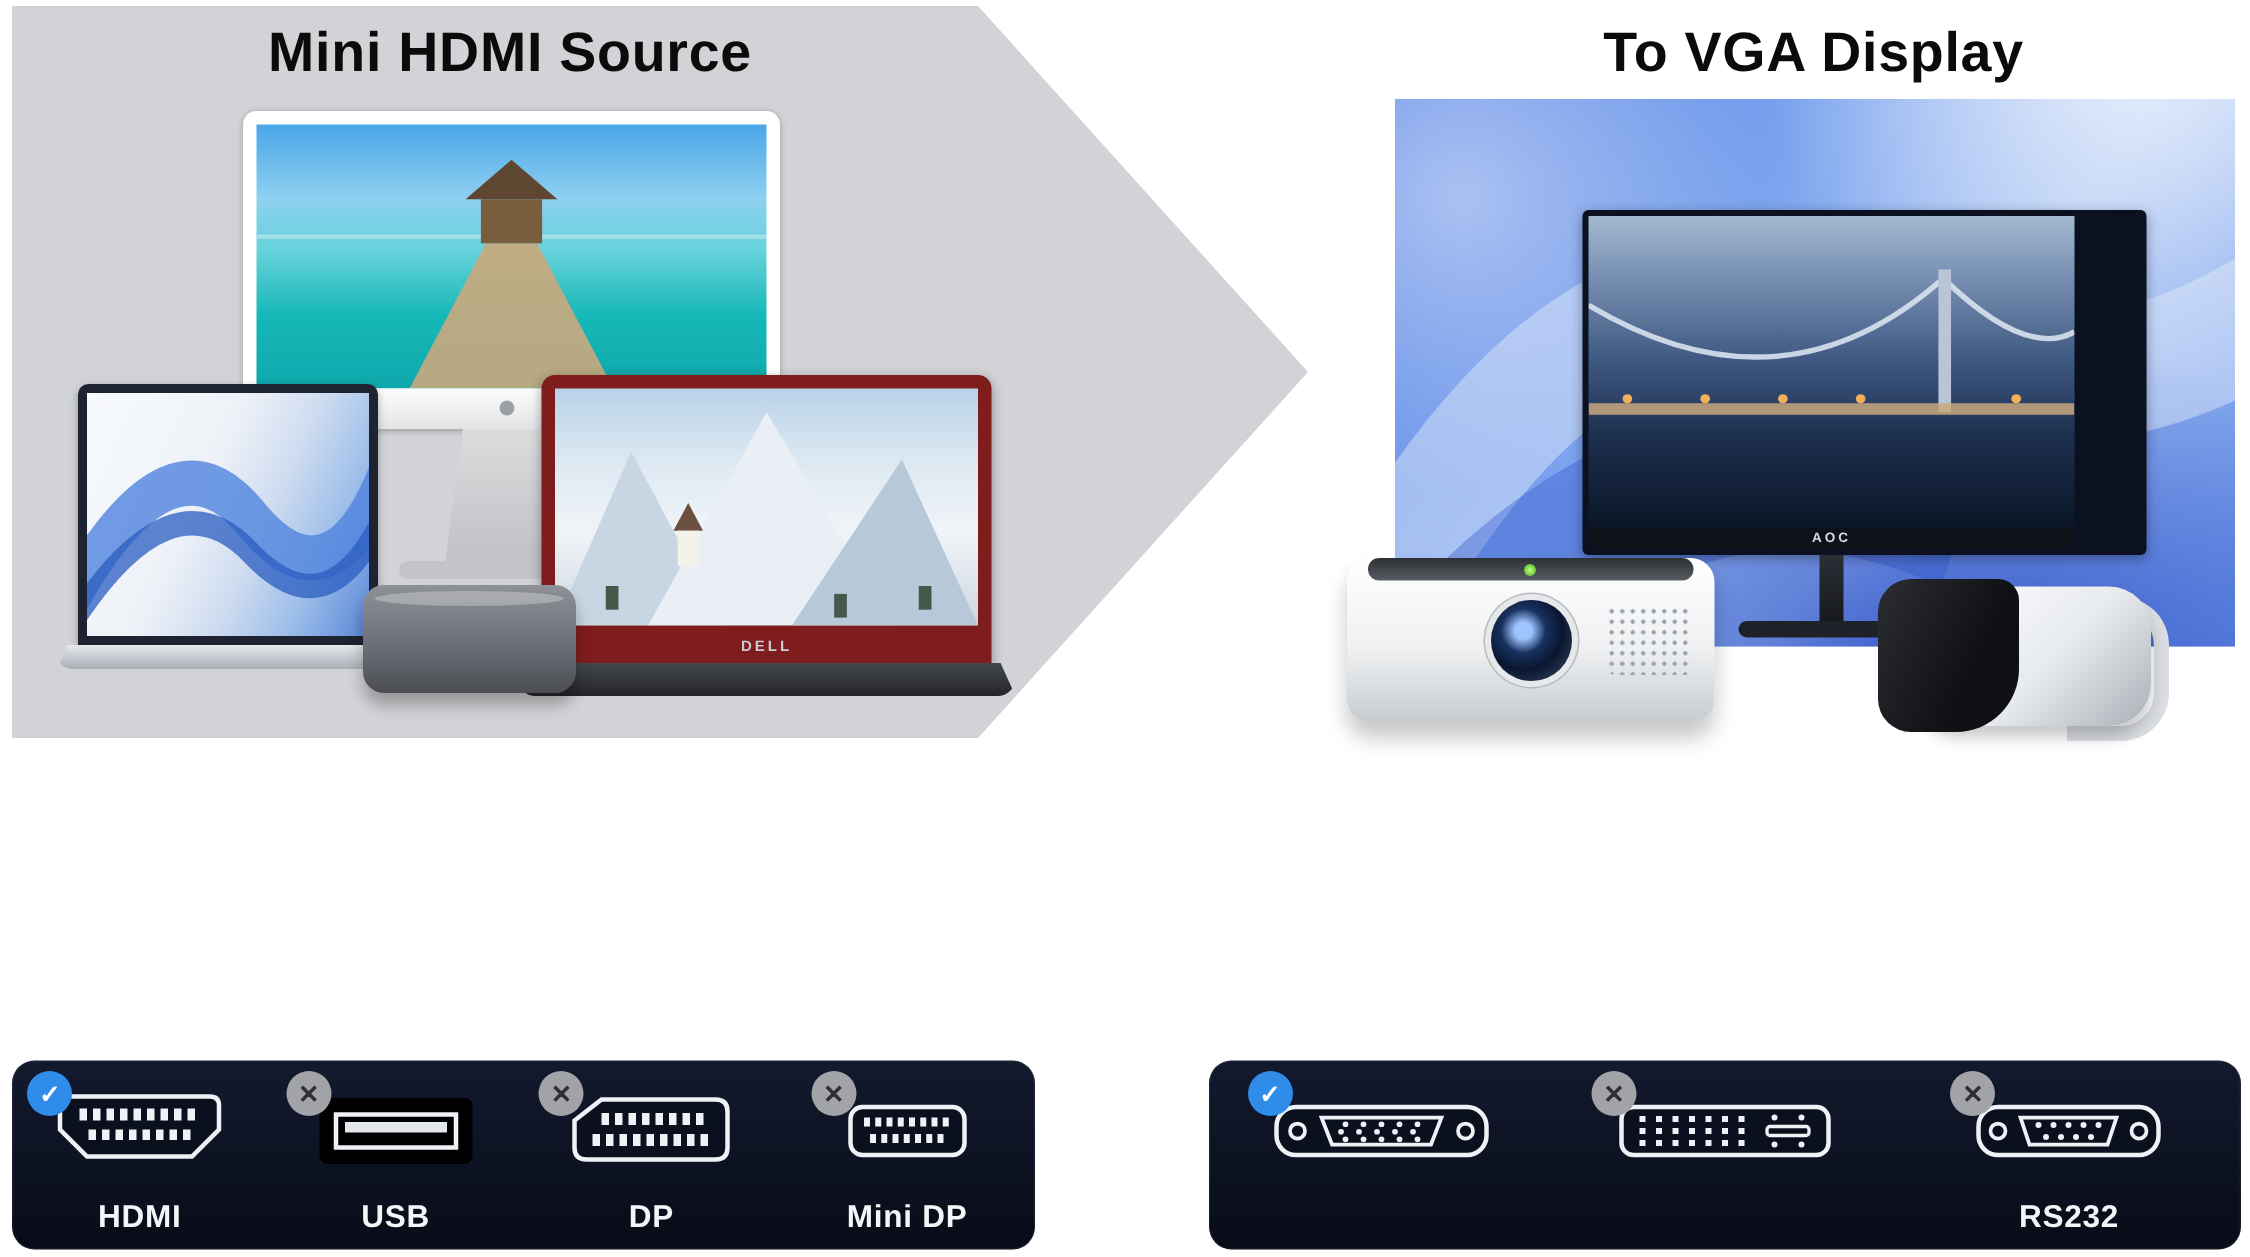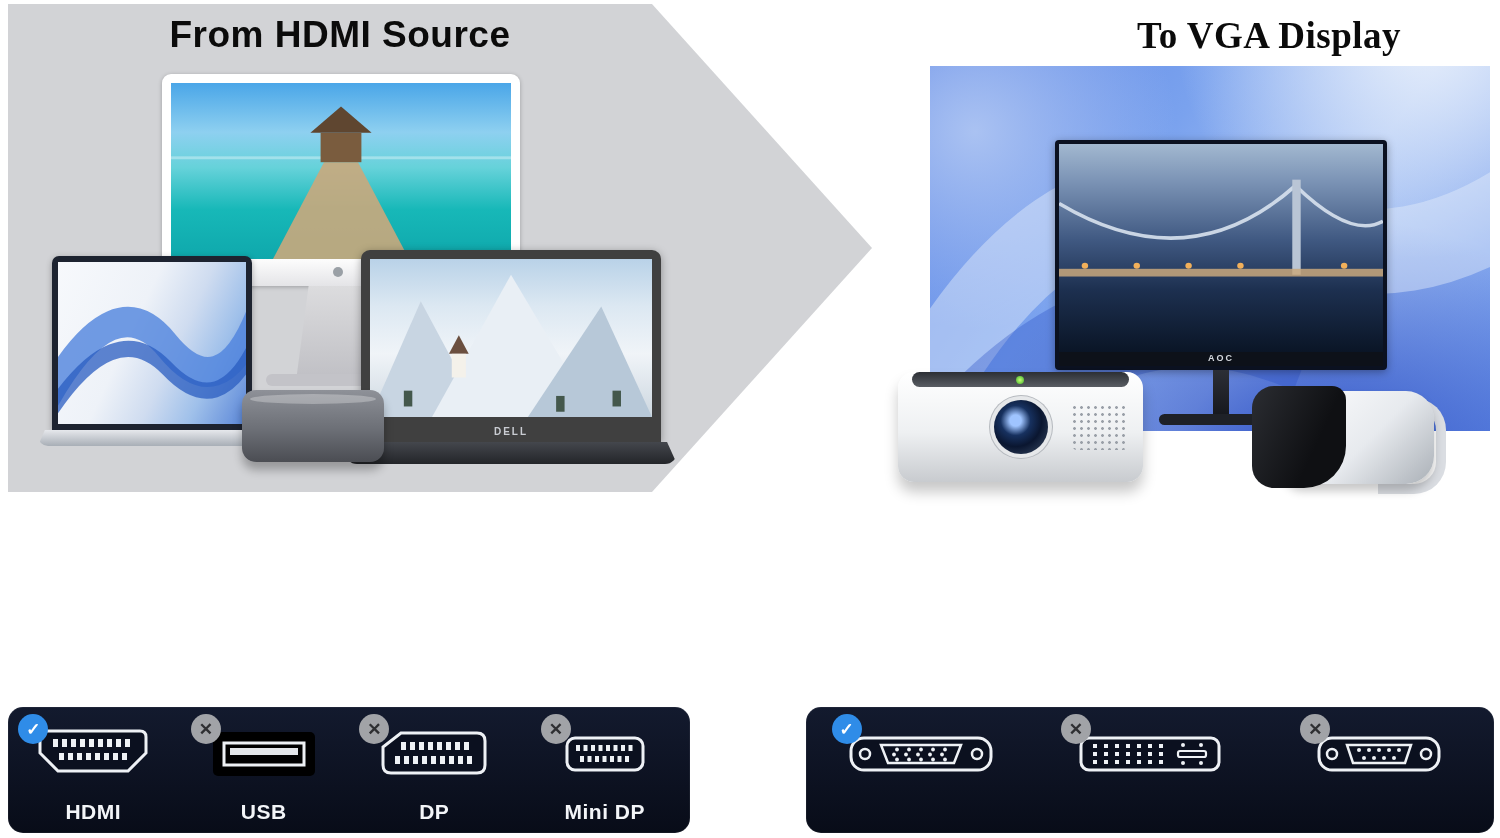--- a/index.html
+++ b/index.html
@@ -3,21 +3,21 @@
 <meta charset="utf-8">
 <style>
   html,body{margin:0;padding:0;background:#fff;}
   #stage{position:relative;width:1500px;height:838px;background:#ffffff;overflow:hidden;
          font-family:"Liberation Sans", sans-serif;}
 
   
   .title{position:absolute;top:14px;font-size:37px;font-weight:700;color:#0b0b0b;
          text-align:center;letter-spacing:.5px;}
   #title-left{left:0;width:680px;}
-  #title-right{left:1084px;width:370px;font-family:Liberation Serif, serif;}
+  #title-right{left:1024px;width:370px;}
 
   
   #arrow-svg{position:absolute;left:0;top:0;}
 
   
   .abs{position:absolute;}
 
   
   .imac{left:162px;top:74px;width:358px;height:400px;z-index:2;}
   .imac-screen{left:0;top:0;width:358px;height:212px;background:#fff;border-radius:9px 9px 0 0;
@@ -35,21 +35,21 @@
   .laptop-left{left:38px;top:256px;width:228px;height:206px;z-index:3;}
   .ll-screen{left:14px;top:0;width:200px;height:174px;background:#1d2330;border-radius:7px 7px 0 0;
              box-shadow:0 2px 6px rgba(0,0,0,.3);}
   .ll-display{left:6px;top:6px;width:188px;height:162px;overflow:hidden;
       background:linear-gradient(115deg,#f7f9fc 0%,#eef2f8 40%,#cfdcf0 60%,#9fc0ea 78%,#5a86d8 100%);}
   .ll-base{left:0;top:174px;width:228px;height:16px;border-radius:0 0 10px 10px;
       background:linear-gradient(#e6e8ec,#a8aeb6);clip-path:polygon(3% 0,97% 0,100% 100%,0 100%);}
 
   
   .laptop-right{left:345px;top:250px;width:332px;height:224px;z-index:3;}
-  .lr-screen{left:16px;top:0;width:300px;height:192px;background:#404040;border-radius:9px 9px 0 0;
+  .lr-screen{left:16px;top:0;width:300px;height:192px;background:#7f1d1d;border-radius:9px 9px 0 0;
              box-shadow:0 2px 8px rgba(0,0,0,.35);}
   .lr-display{left:9px;top:9px;width:282px;height:158px;overflow:hidden;
       background:linear-gradient(180deg,#b9d2e8 0%,#dce8f2 30%,#f0f4f8 60%,#cdd7e0 100%);}
   .lr-logo{left:0;top:176px;width:300px;text-align:center;color:#c9ccd2;font-size:10px;
            font-weight:700;letter-spacing:2px;}
   .lr-base{left:0;top:192px;width:332px;height:22px;border-radius:0 0 12px 12px;
       background:linear-gradient(#44474d,#232529);clip-path:polygon(3% 0,97% 0,100% 100%,0 100%);}
 
   
   .macmini{left:242px;top:390px;width:142px;height:72px;z-index:4;border-radius:14px;
@@ -63,21 +63,21 @@
       background:
         radial-gradient(80% 110% at 88% -8%, #e6eefb 0%, rgba(230,238,251,0) 55%),
         radial-gradient(60% 90% at 8% 18%, #aac2f2 0%, rgba(170,194,242,0) 60%),
         radial-gradient(110% 130% at 68% 112%, #2b4ec4 0%, rgba(43,78,196,0) 55%),
         linear-gradient(125deg,#5d86e6 0%,#7aa2ee 35%,#a9c4f4 62%,#6e96ea 100%);}
   .wp-svg{position:absolute;left:0;top:0;width:100%;height:100%;}
 
   
   .monitor{left:1055px;top:140px;width:332px;height:296px;z-index:3;}
   .mon-screen{left:0;top:0;width:332px;height:230px;background:#0b1120;border-radius:4px;
-      box-shadow:0 2px 8px rgba(0,0,0,.35);}
+      box-shadow:0 2px 8px rgba(0,0,0,.35);padding-left:44px;}
   .mon-display{left:4px;top:4px;width:324px;height:208px;overflow:hidden;
       background:linear-gradient(180deg,#a2b8d0 0%,#7b93b5 18%,#405982 46%,#1d3050 70%,#0a1526 100%);}
   .mon-bezel{left:4px;top:212px;width:324px;height:14px;background:#0d1119;}
   .mon-logo{left:0;top:1px;width:324px;text-align:center;color:#d6dae0;font-size:9px;
             font-weight:700;letter-spacing:2px;}
   .mon-stand{left:158px;top:230px;width:16px;height:46px;
       background:linear-gradient(#2c2f36,#16181d);}
   .mon-base{left:104px;top:274px;width:124px;height:11px;border-radius:6px;background:#1e2127;}
 
   
@@ -123,21 +123,21 @@
 </style>
 </head>
 <body>
 
 <div id="stage">
 
   <svg id="arrow-svg" width="880" height="500">
     <polygon points="8,4 652,4 872,248 652,492 8,492" fill="#d2d3d6"></polygon>
   </svg>
 
-  <div class="title" id="title-left">From HDMI Source</div>
+  <div class="title" id="title-left">Mini HDMI Source</div>
   <div class="title" id="title-right">To VGA Display</div>
 
   <div class="abs imac">
     <div class="abs imac-screen">
       <div class="abs imac-display">
         <svg width="100%" height="100%" viewBox="0 0 100 60" preserveAspectRatio="none">
           <rect x="0" y="25" width="100" height="1" fill="#ffffff" opacity="0.35"></rect>
           <polygon points="45,27 55,27 70,60 30,60" fill="#caa87c" opacity="0.9"></polygon>
           <rect x="44" y="17" width="12" height="10" fill="#7a5c3e"></rect>
           <polygon points="41,17 50,8 59,17" fill="#5f4630"></polygon>
@@ -412,17 +412,18 @@
             <circle cx="65" cy="27" r="2"></circle>
               <circle cx="75" cy="27" r="2"></circle>
             <circle cx="85" cy="27" r="2"></circle>
             <circle cx="50" cy="35" r="2"></circle>
               <circle cx="60" cy="35" r="2"></circle>
             <circle cx="70" cy="35" r="2"></circle>
               <circle cx="80" cy="35" r="2"></circle>
           </g>
         </svg>
       </div>
+      <div class="clabel">RS232</div>
     </div>
 
   </div>
 
 </div>
 
 </body></html>

